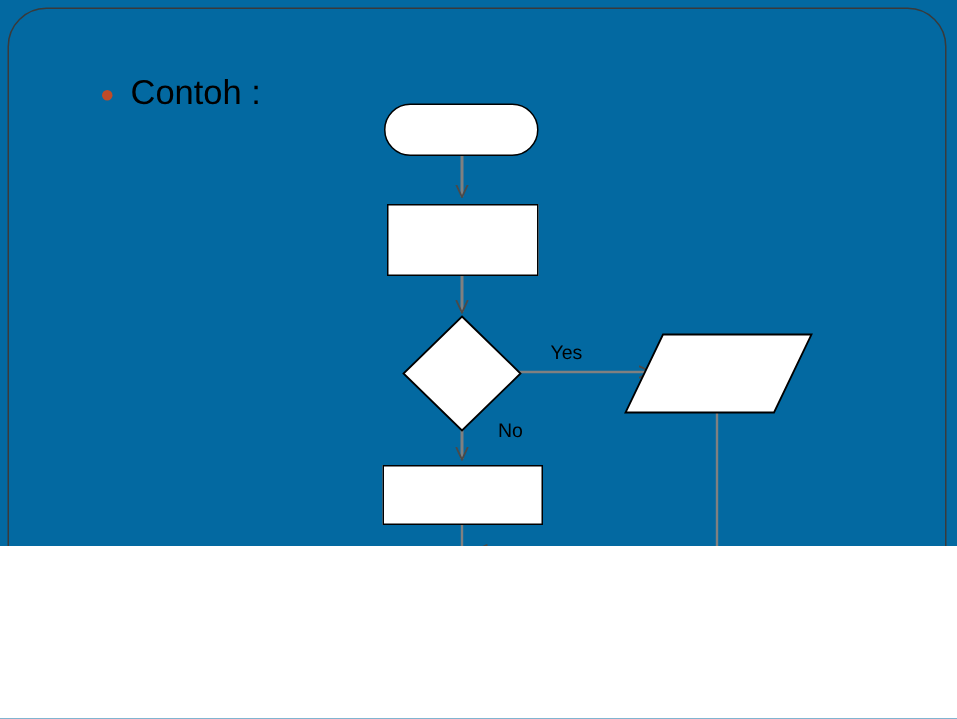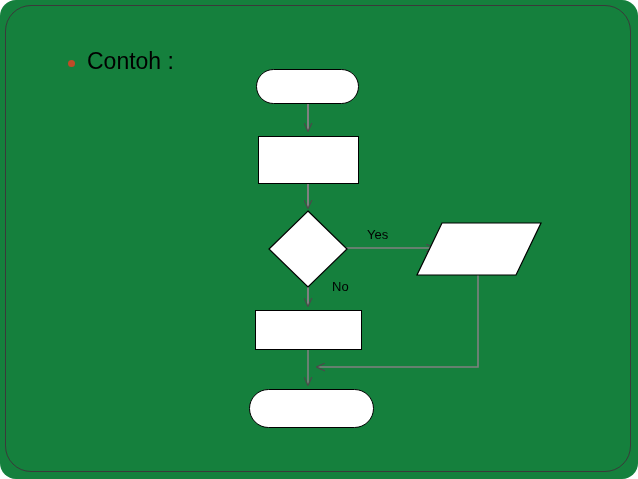--- a/index.html
+++ b/index.html
@@ -7,24 +7,23 @@
     padding: 0;
     background: #ffffff;
   }
   body {
     font-family: "Liberation Sans", sans-serif;
   }
 
   #slide {
     position: relative;
     width: 638px;
-    height: 479px;
-    background: #15803d;
+    height: 364px;
+    background: #0369a1;
     overflow: hidden;
-    border-radius: 16px;
   }
 
   
   #slide-frame {
     position: absolute;
     left: 5px;
     top: 5px;
     width: 626px;
     height: 467px;
     border: 1px solid #3a3a3a;

